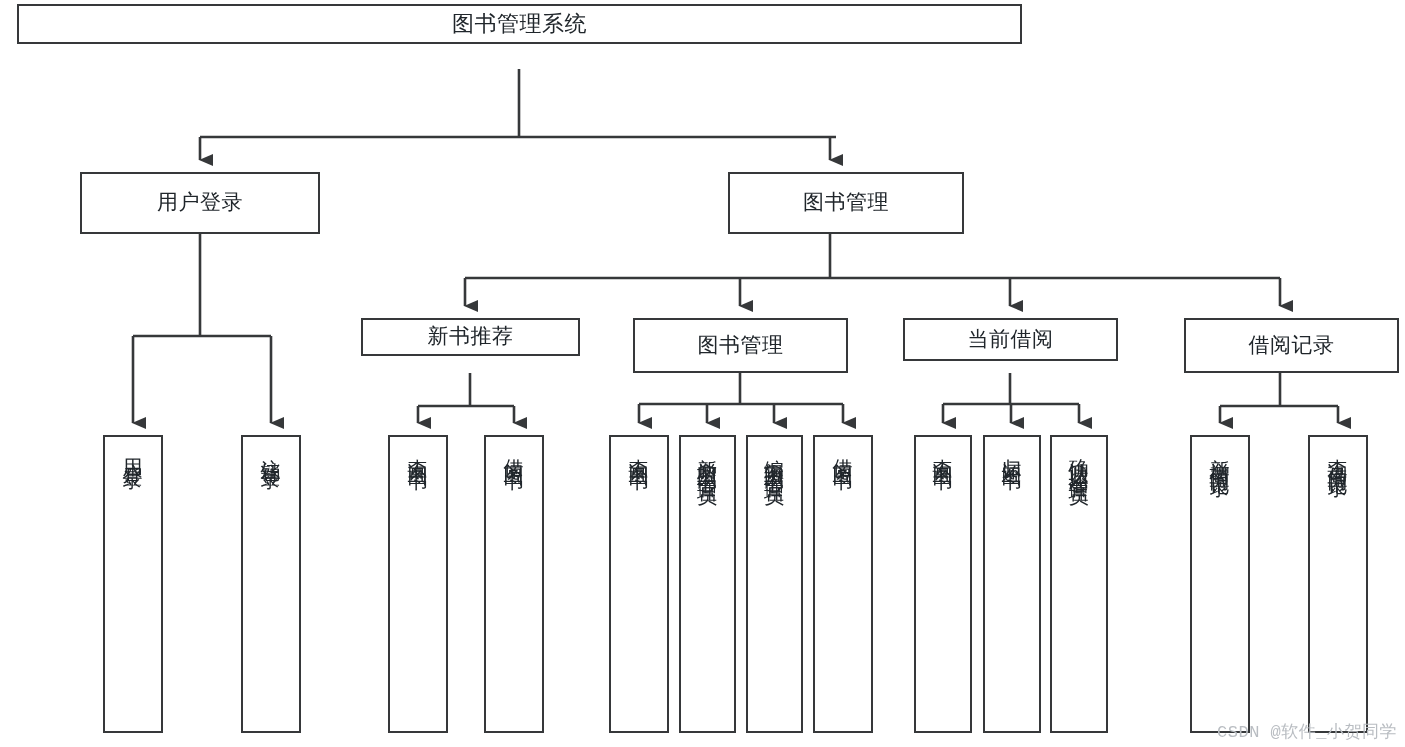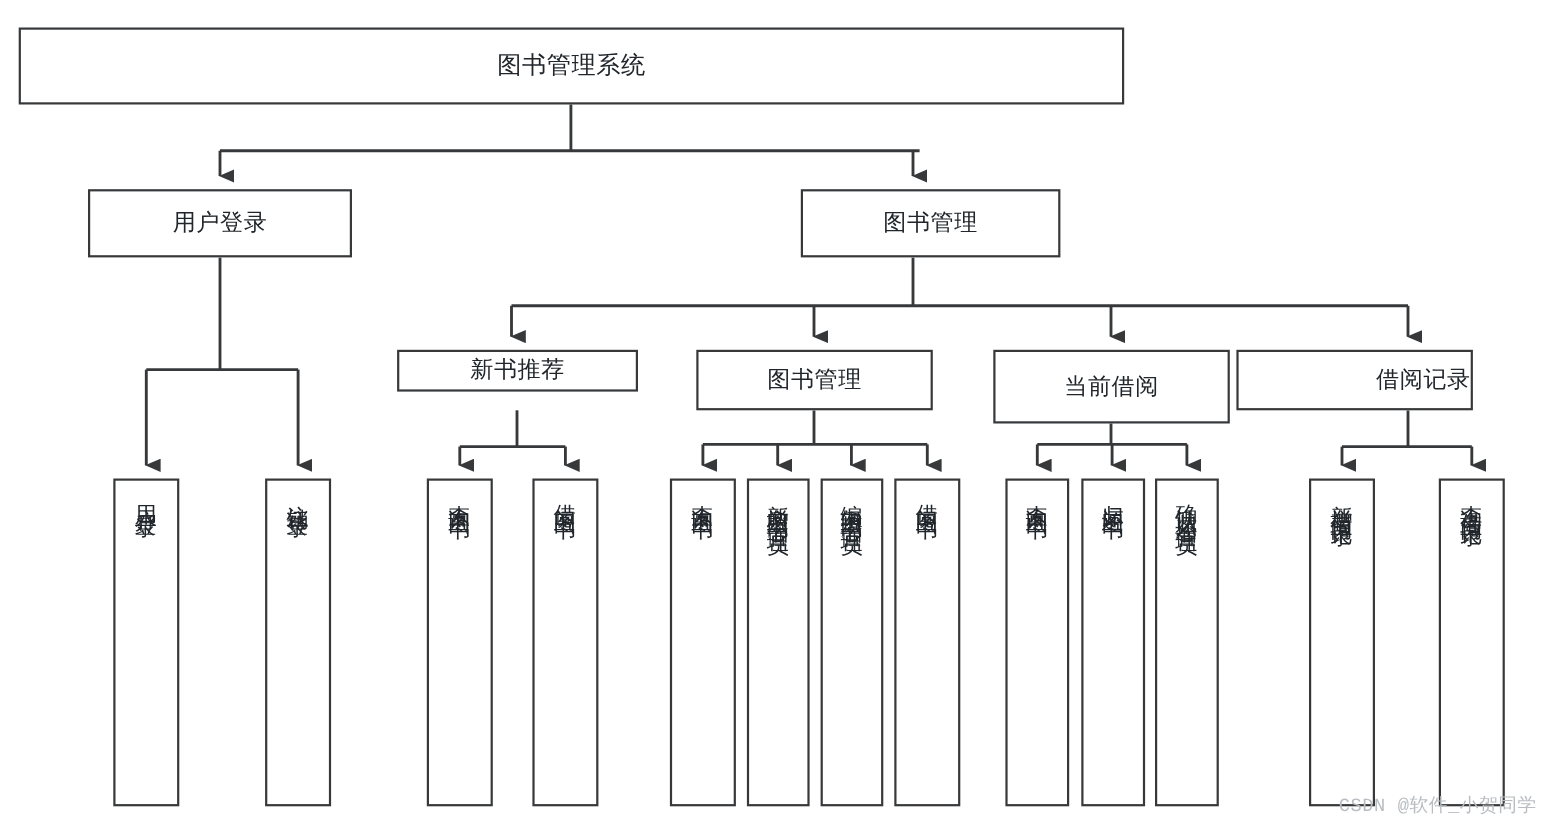--- a/index.html
+++ b/index.html
@@ -122,41 +122,41 @@
       <path d="M 1011 404 L 1011 423" marker-end="url(#arrow)"></path>
       <path d="M 1079 404 L 1079 423" marker-end="url(#arrow)"></path>
 
       <path d="M 1280 373 L 1280 406"></path>
       <path d="M 1220 406 L 1338 406"></path>
       <path d="M 1220 406 L 1220 423" marker-end="url(#arrow)"></path>
       <path d="M 1338 406 L 1338 423" marker-end="url(#arrow)"></path>
     </g>
   </svg>
 
-  <div class="node node-h node-root" style="left:17px; top:25px; width:1005px; height:70px;">
+  <div class="node node-h node-root" style="left:17px; top:4px; width:1005px; height:40px;">
     <span>图书管理系统</span>
   </div>
 
   <div class="node node-h" style="left:80px; top:172px; width:240px; height:62px;">
     <span>用户登录</span>
   </div>
   <div class="node node-h" style="left:712px; top:172px; width:236px; height:62px;margin-left:16px;">
     <span>图书管理</span>
   </div>
 
   <div class="node node-h" style="left:361px; top:318px; width:219px; height:38px;">
     <span>新书推荐</span>
   </div>
   <div class="node node-h" style="left:633px; top:318px; width:215px; height:55px;">
     <span>图书管理</span>
   </div>
-  <div class="node node-h" style="left:903px; top:318px; width:215px; height:67px;">
+  <div class="node node-h" style="left:903px; top:318px; width:215px; height:43px;">
     <span>当前借阅</span>
   </div>
-  <div class="node node-h" style="left:1124px; top:318px; width:215px; height:55px;justify-content:flex-end;">
+  <div class="node node-h" style="left:1184px; top:318px; width:215px; height:55px;">
     <span>借阅记录</span>
   </div>
 
   <div class="node node-v" style="left:103px; top:435px; width:60px; height:298px;">
     <span class="vtext">用户登录</span>
   </div>
   <div class="node node-v" style="left:241px; top:435px; width:60px; height:298px;">
     <span class="vtext">注销登录</span>
   </div>
 

